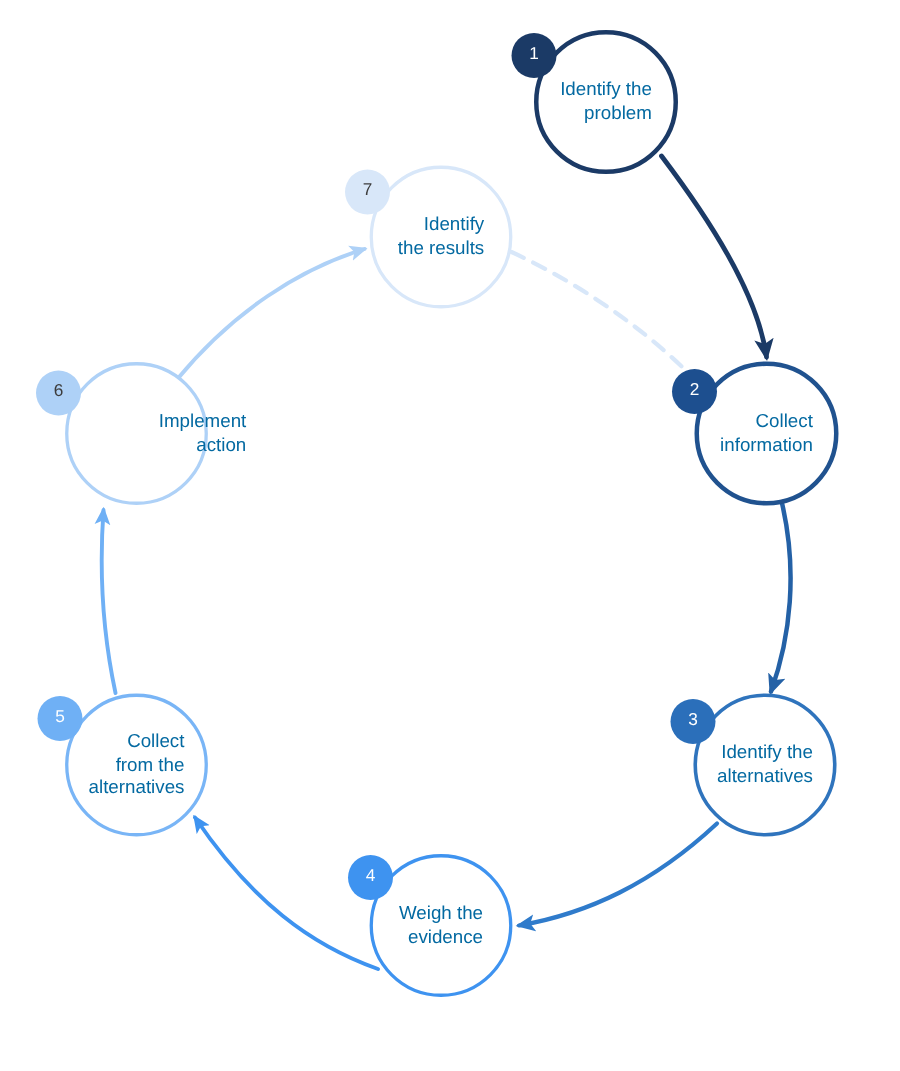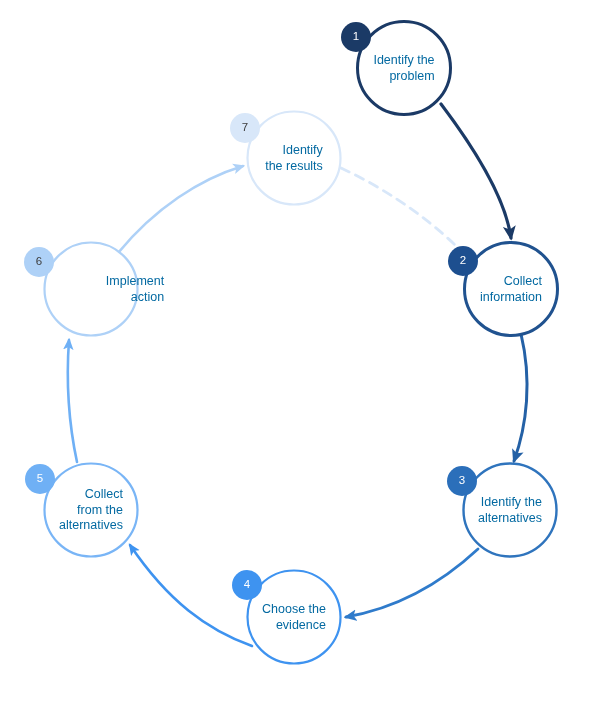--- a/index.html
+++ b/index.html
@@ -108,21 +108,21 @@
   <div id="labels-layer">
       <div class="node-label" style="left: 404px; top: 68px;">Identify the
 problem</div>
       <div class="badge-label" style="left: 356px; top: 37px; color: rgb(255, 255, 255);">1</div>
       <div class="node-label" style="left: 511px; top: 289px;">Collect
 information</div>
       <div class="badge-label" style="left: 463px; top: 261px; color: rgb(255, 255, 255);">2</div>
       <div class="node-label" style="left: 510px; top: 510px;">Identify the
 alternatives</div>
       <div class="badge-label" style="left: 462px; top: 481px; color: rgb(255, 255, 255);">3</div>
-      <div class="node-label" style="left: 294px; top: 617px;">Choose the
+      <div class="node-label" style="left: 294px; top: 617px;">Weigh the
 evidence</div>
       <div class="badge-label" style="left: 247px; top: 585px; color: rgb(255, 255, 255);">4</div>
       <div class="node-label" style="left: 91px; top: 510px;">Collect
 from the
 alternatives</div>
       <div class="badge-label" style="left: 40px; top: 479px; color: rgb(255, 255, 255);">5</div>
       <div class="node-label" style="left: 91px; top: 289px; margin-left: 44px;">Implement
 action</div>
       <div class="badge-label" style="left: 39px; top: 262px; color: rgb(60, 60, 60);">6</div>
       <div class="node-label" style="left: 294px; top: 158px;">Identify

